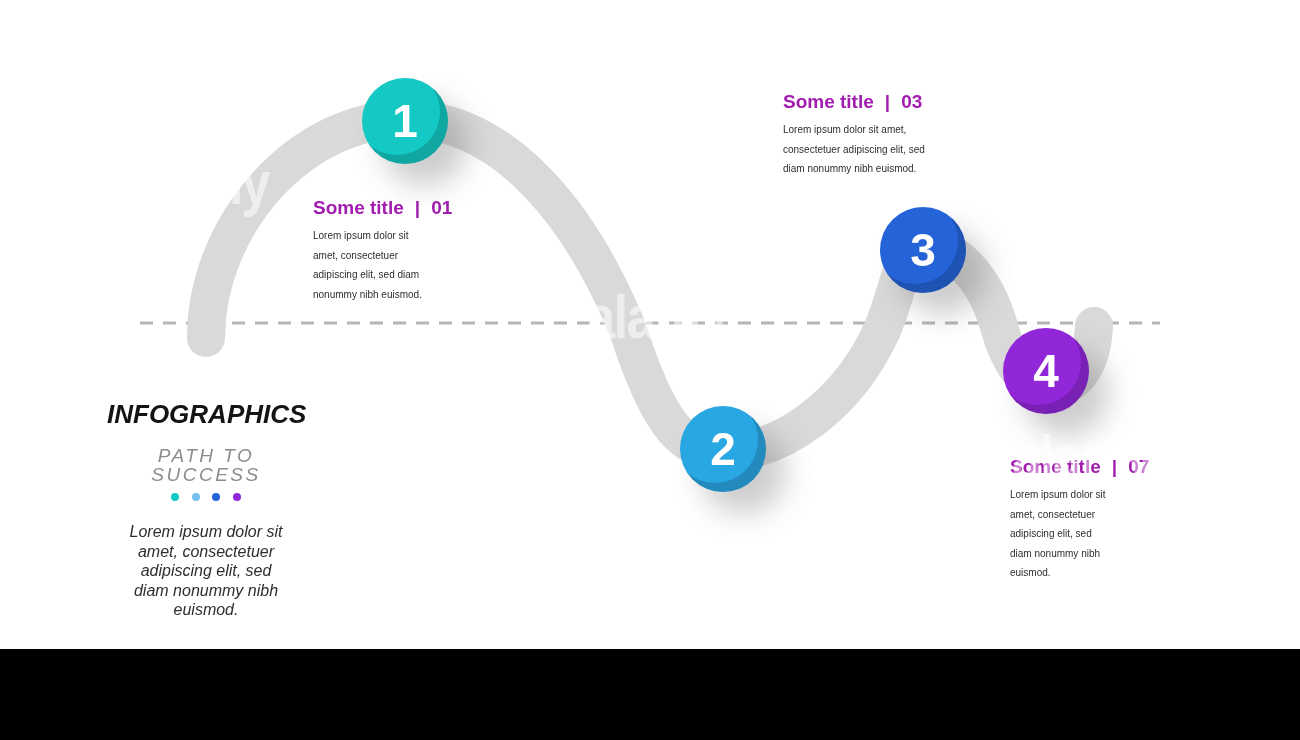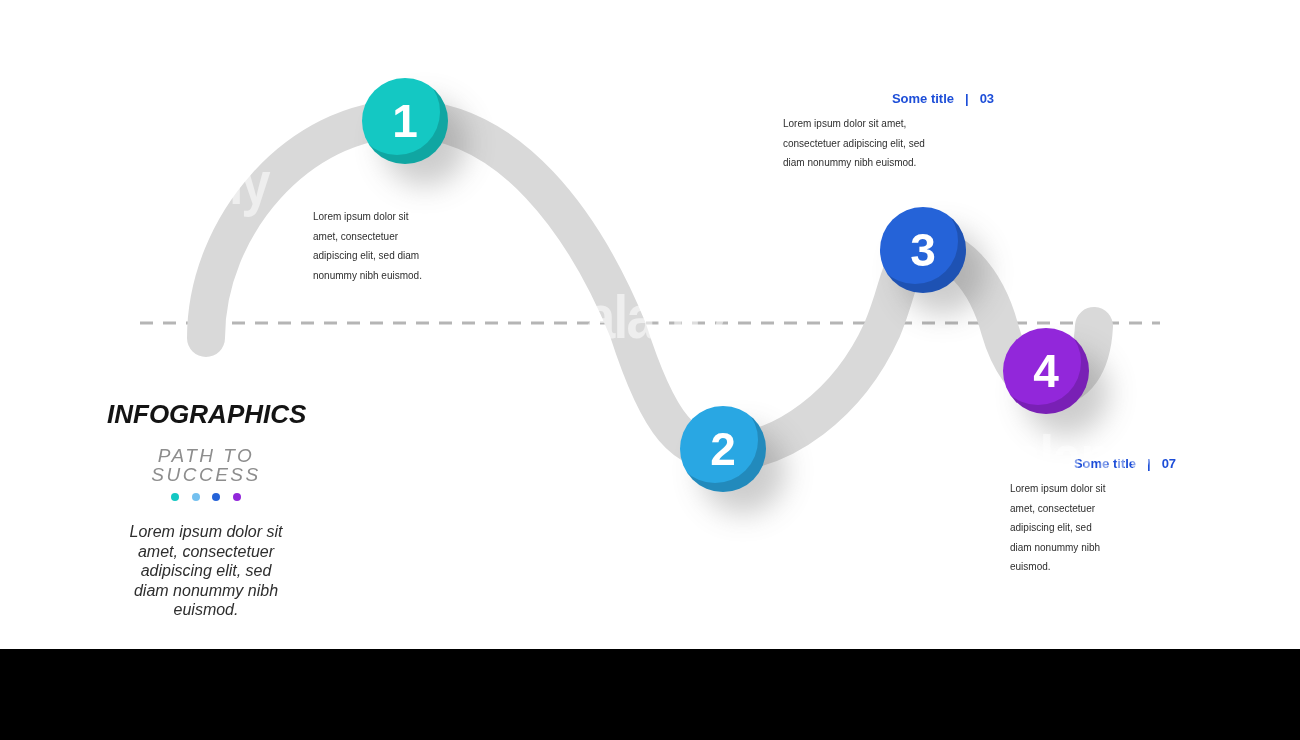--- a/index.html
+++ b/index.html
@@ -24,21 +24,21 @@
     color:#fff;font-weight:bold;font-size:46px;
     box-shadow: 20px 22px 28px rgba(90,90,90,0.30), inset -8px -9px 0 rgba(0,0,0,0.17);
   }
   .c1{left:362px;top:78px;}
   .c2{left:680px;top:406px;}
   .c3{left:880px;top:207px;}
   .c4{left:1003px;top:328px;}
 
   
   .step-text{position:absolute;z-index:2;}
-  .step-title{font-size:13px;font-weight:bold;color:#1d4ed8;line-height:1.0;text-align:center;}
+  .step-title{font-size:19px;font-weight:bold;color:#a21caf;line-height:1.0;}
   .step-title .pipe{margin:0 11px;font-weight:bold;}
   .step-desc{margin-top:9px;font-size:10px;color:#2e2e2e;line-height:19.5px;white-space:pre-line;}
   .tb1{left:313px;top:198px;width:300px;}
   .tb2{left:488px;top:514px;width:460px;}
   .tb3{left:783px;top:92px;width:320px;}
   .tb4{left:1010px;top:457px;width:230px;}
 
   
   .wm{
     position:absolute;z-index:5;font-size:62px;font-weight:bold;
@@ -94,20 +94,23 @@
     <span>2</span>
   </div>
   <div class="step-circle c3" style="background-color: rgb(37, 99, 216);">
     <span>3</span>
   </div>
   <div class="step-circle c4" style="background-color: rgb(146, 39, 218);">
     <span>4</span>
   </div>
 
   <div class="step-text tb1">
+    <div class="step-title">
+      <span>Some title</span><span class="pipe">|</span><span>01</span>
+    </div>
     <div class="step-desc">Lorem ipsum dolor sit
 amet, consectetuer
 adipiscing elit, sed diam
 nonummy nibh euismod.</div>
   </div>
 
 
   <div class="step-text tb3">
     <div class="step-title">
       <span>Some title</span><span class="pipe">|</span><span>03</span>

